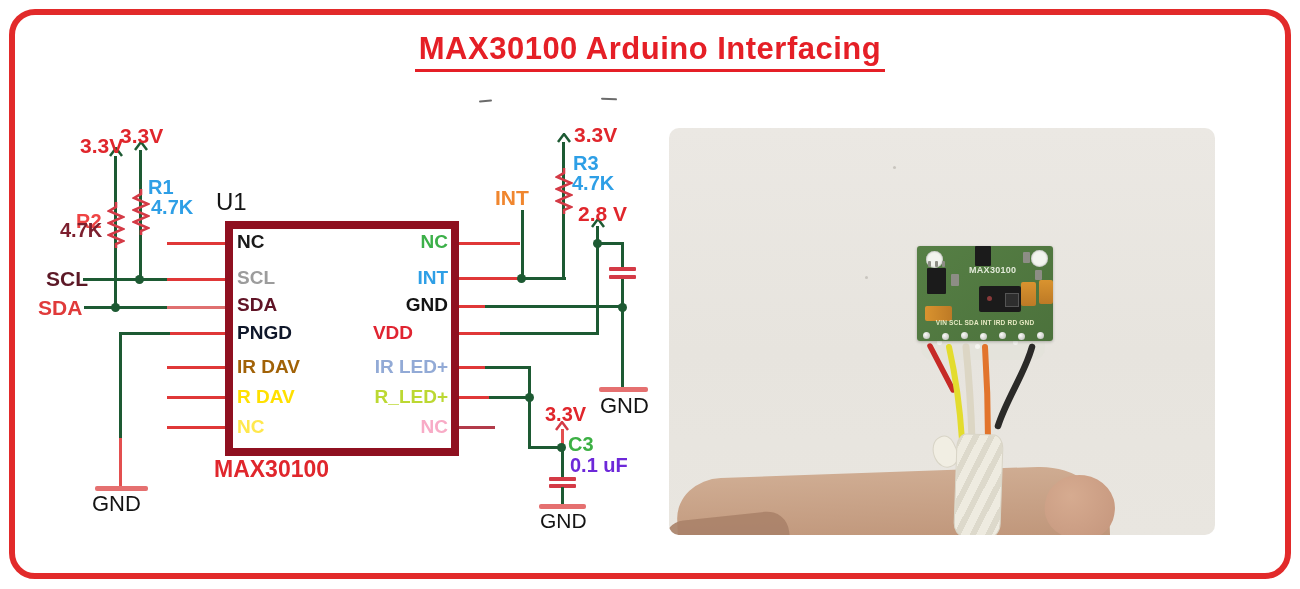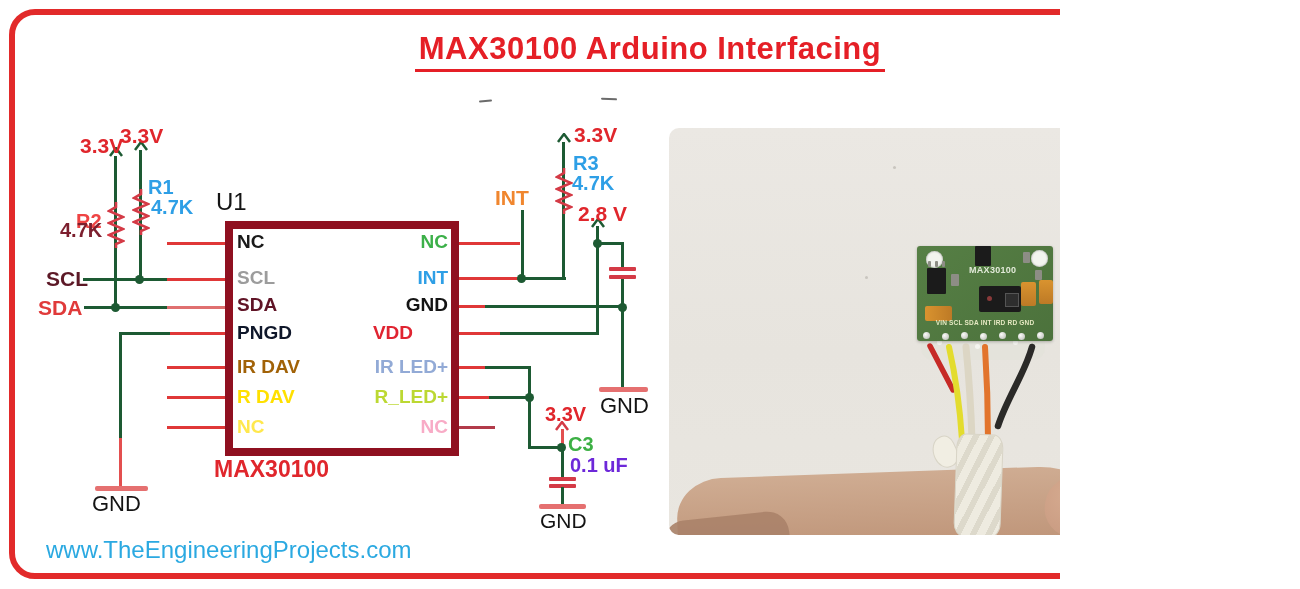--- a/index.html
+++ b/index.html
@@ -1,16 +1,16 @@
 <!DOCTYPE html>
 <html><head>
 <meta charset="utf-8">
 <style>
   html,body{margin:0;padding:0;background:#fff;}
-  #stage{position:relative;width:1060px;height:589px;background:#ffffff;overflow:hidden;
+  #stage{position:relative;width:1300px;height:589px;background:#ffffff;overflow:hidden;
          font-family:"Liberation Sans",sans-serif;}
   .abs{position:absolute;}
   
   #pageborder{left:9px;top:9px;width:1282px;height:570px;box-sizing:border-box;
               border:6px solid #e22a2a;border-radius:26px;}
   
   #titlewrap{left:0;top:31px;width:1300px;text-align:center;}
   #titlewrap span{display:inline-block;font-size:31px;font-weight:bold;color:#e51f26;
                   border-bottom:3px solid #e51f26;padding:0 4px 2px 4px;letter-spacing:.5px;}
   .remnant{height:2px;background:#3a3a3a;border-radius:2px;opacity:.75;}
@@ -243,15 +243,14 @@
       <div class="solder" style="left:6px;top:86px;"></div>
       <div class="solder" style="left:25px;top:87px;"></div>
       <div class="solder" style="left:44px;top:86px;"></div>
       <div class="solder" style="left:63px;top:87px;"></div>
       <div class="solder" style="left:82px;top:86px;"></div>
       <div class="solder" style="left:101px;top:87px;"></div>
       <div class="solder" style="left:120px;top:86px;"></div>
     </div>
   </div>
 
-  <div class="lbl" style="left:46px;top:536px;font-size:24px;color:#2ba9e1;font-weight:500;">www.TheEngineeringProjects.com</div>
 
 </div>
 
 </body></html>

